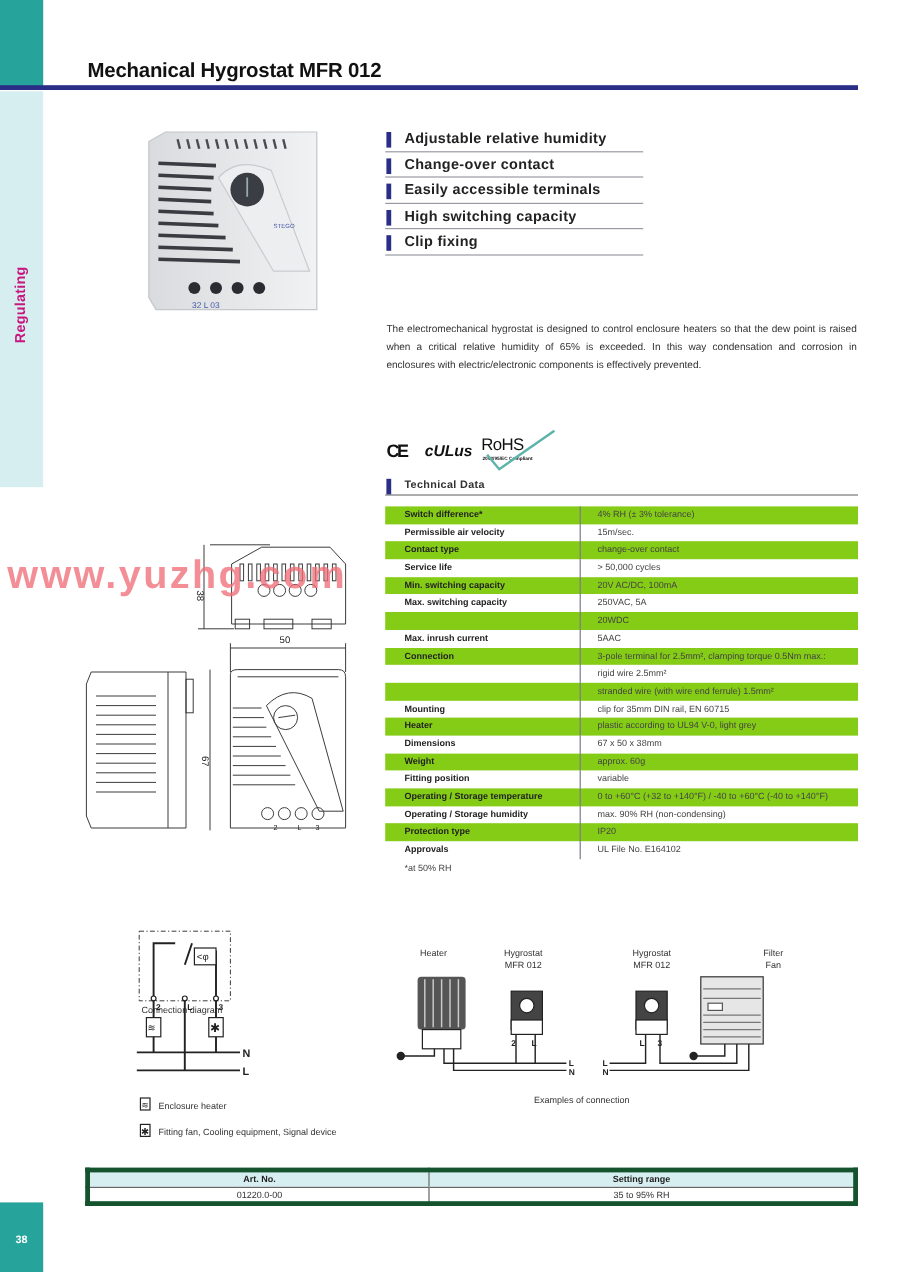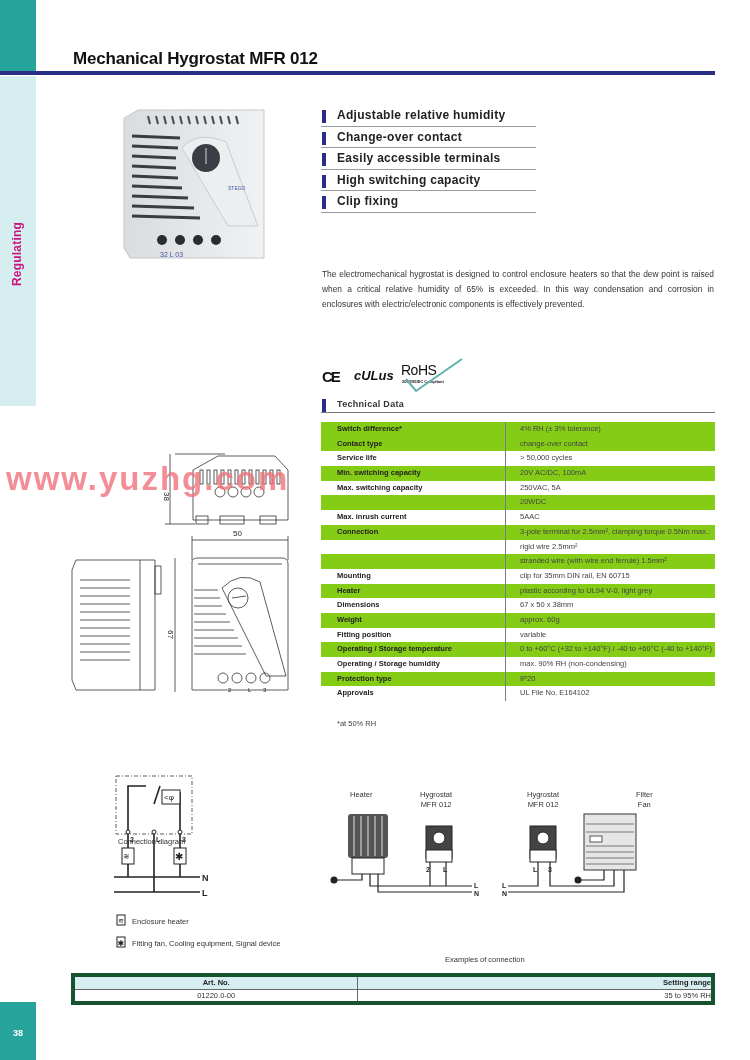--- a/index.html
+++ b/index.html
@@ -31,43 +31,43 @@
   .rohs-check { position: absolute; left: 78px; top: -5px; width: 70px; height: 40px; }
 
   .tech-head { position: absolute; left: 321px; top: 397px; width: 394px; height: 16px; border-bottom: 1.5px solid #777; }
   .tech-head .bar { position: absolute; left: 1px; top: 2px; width: 4px; height: 13px; background: #2b2e87; }
   .tech-head span { position: absolute; left: 16px; top: 2px; font-size: 9px; font-weight: bold; color: #333; letter-spacing: 0.3px; }
 
   .tech { position: absolute; left: 321px; top: 422px; width: 394px; }
   .trow { height: 14.7px; display: flex; font-size: 7.5px; line-height: 14.7px; }
   .trow.even { background: #84cc16; }
   .trow .k { width: 162px; padding-left: 16px; font-weight: bold; color: #222; white-space: nowrap; }
-  .trow .v { flex: 1; padding-left: 14px; color: #444; border-left: 1px solid #7a7a8a; white-space: nowrap; overflow: hidden; margin-left: 22px; }
+  .trow .v { flex: 1; padding-left: 14px; color: #444; border-left: 1px solid #7a7a8a; white-space: nowrap; overflow: hidden; }
   .footnote { position: absolute; left: 337px; top: 719px; font-size: 7.5px; color: #444; }
 
   .watermark { position: absolute; left: 6px; top: 432px; font-size: 33px; font-weight: bold; color: rgba(240,110,120,0.78);
                letter-spacing: 2px; white-space: nowrap; pointer-events: none; margin-top: 28px; }
 
   .drawings { position: absolute; left: 60px; top: 440px; width: 260px; height: 260px; }
 
   .conn-label { position: absolute; left: 118px; top: 796px; font-size: 7.5px; color: #333; margin-top: 41px; }
   .conn-diagram { position: absolute; left: 110px; top: 762px; width: 110px; height: 160px; }
   .legend1 { position: absolute; left: 132px; top: 917px; font-size: 7.5px; color: #333; }
   .legend2 { position: absolute; left: 132px; top: 939px; font-size: 7.5px; color: #333; }
   .leg-icon1 { position: absolute; left: 116px; top: 913px; width: 10px; height: 14px; }
   .leg-icon2 { position: absolute; left: 116px; top: 935px; width: 10px; height: 14px; }
 
   .ex-wrap { position: absolute; left: 322px; top: 788px; width: 320px; height: 140px; }
   .ex-label { position: absolute; font-size: 7.5px; color: #333; text-align: center; line-height: 10px; }
-  .ex-caption { position: absolute; left: 445px; top: 955px; font-size: 7.5px; color: #333; }
+  .ex-caption { position: absolute; left: 445px; top: 912px; font-size: 7.5px; color: #333; }
 
   .order { position: absolute; left: 71px; top: 973px; width: 644px; border: 4px solid #14532d; border-collapse: collapse; font-size: 7.5px; }
   .order th { background: #d6eef0; font-weight: bold; height: 14px; border-top: 2px solid #666; border-bottom: 1px solid #666; }
   .order td { height: 14px; text-align: center; color: #333; }
-  .order th + th, .order td + td { border-left: 1px solid #666; text-align: right; }
+  .order th + th, .order td + td { border-left: 1px solid #666; }
 </style>
 </head>
 <body>
 
 <div class="side-top"></div>
 <div class="side-light"></div>
 <div class="side-label">Regulating</div>
 <div class="side-bottom"></div>
 <div class="page-num">38</div>
 
@@ -141,20 +141,24 @@
 </div>
 
 <div class="tech-head">
   <div class="bar"></div>
   <span>Technical Data</span>
 </div>
 <div class="tech">
   <div class="trow even">
       <div class="k">Switch difference*</div>
       <div class="v">4% RH (± 3% tolerance)</div>
+    </div>
+  <div class="trow">
+      <div class="k">Permissible air velocity</div>
+      <div class="v">15m/sec.</div>
     </div>
   <div class="trow even">
       <div class="k">Contact type</div>
       <div class="v">change-over contact</div>
     </div>
   <div class="trow">
       <div class="k">Service life</div>
       <div class="v">&gt; 50,000 cycles</div>
     </div>
   <div class="trow even">

